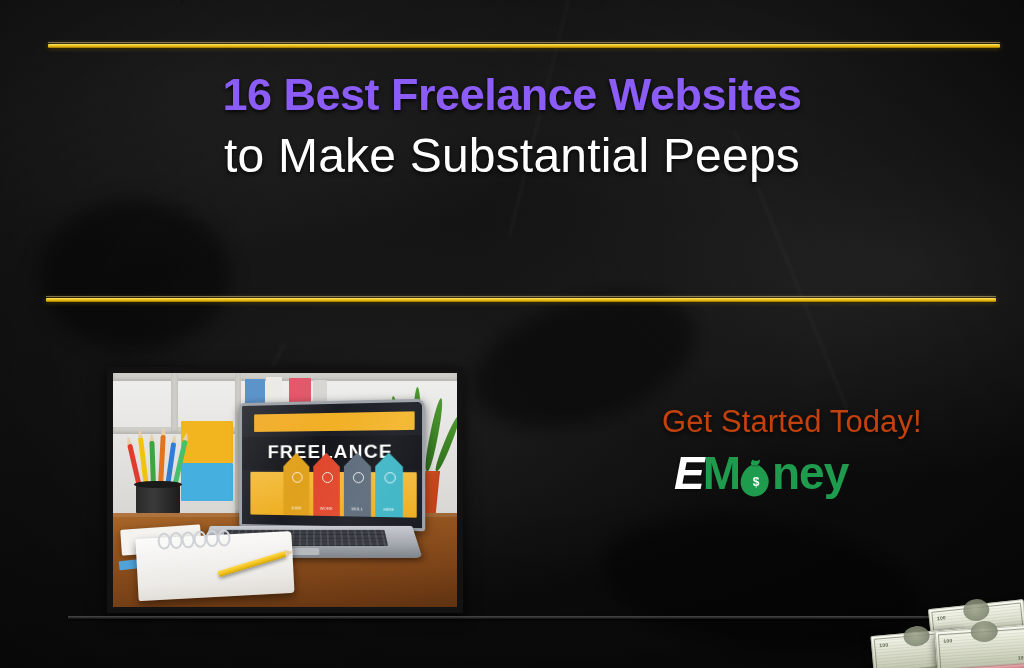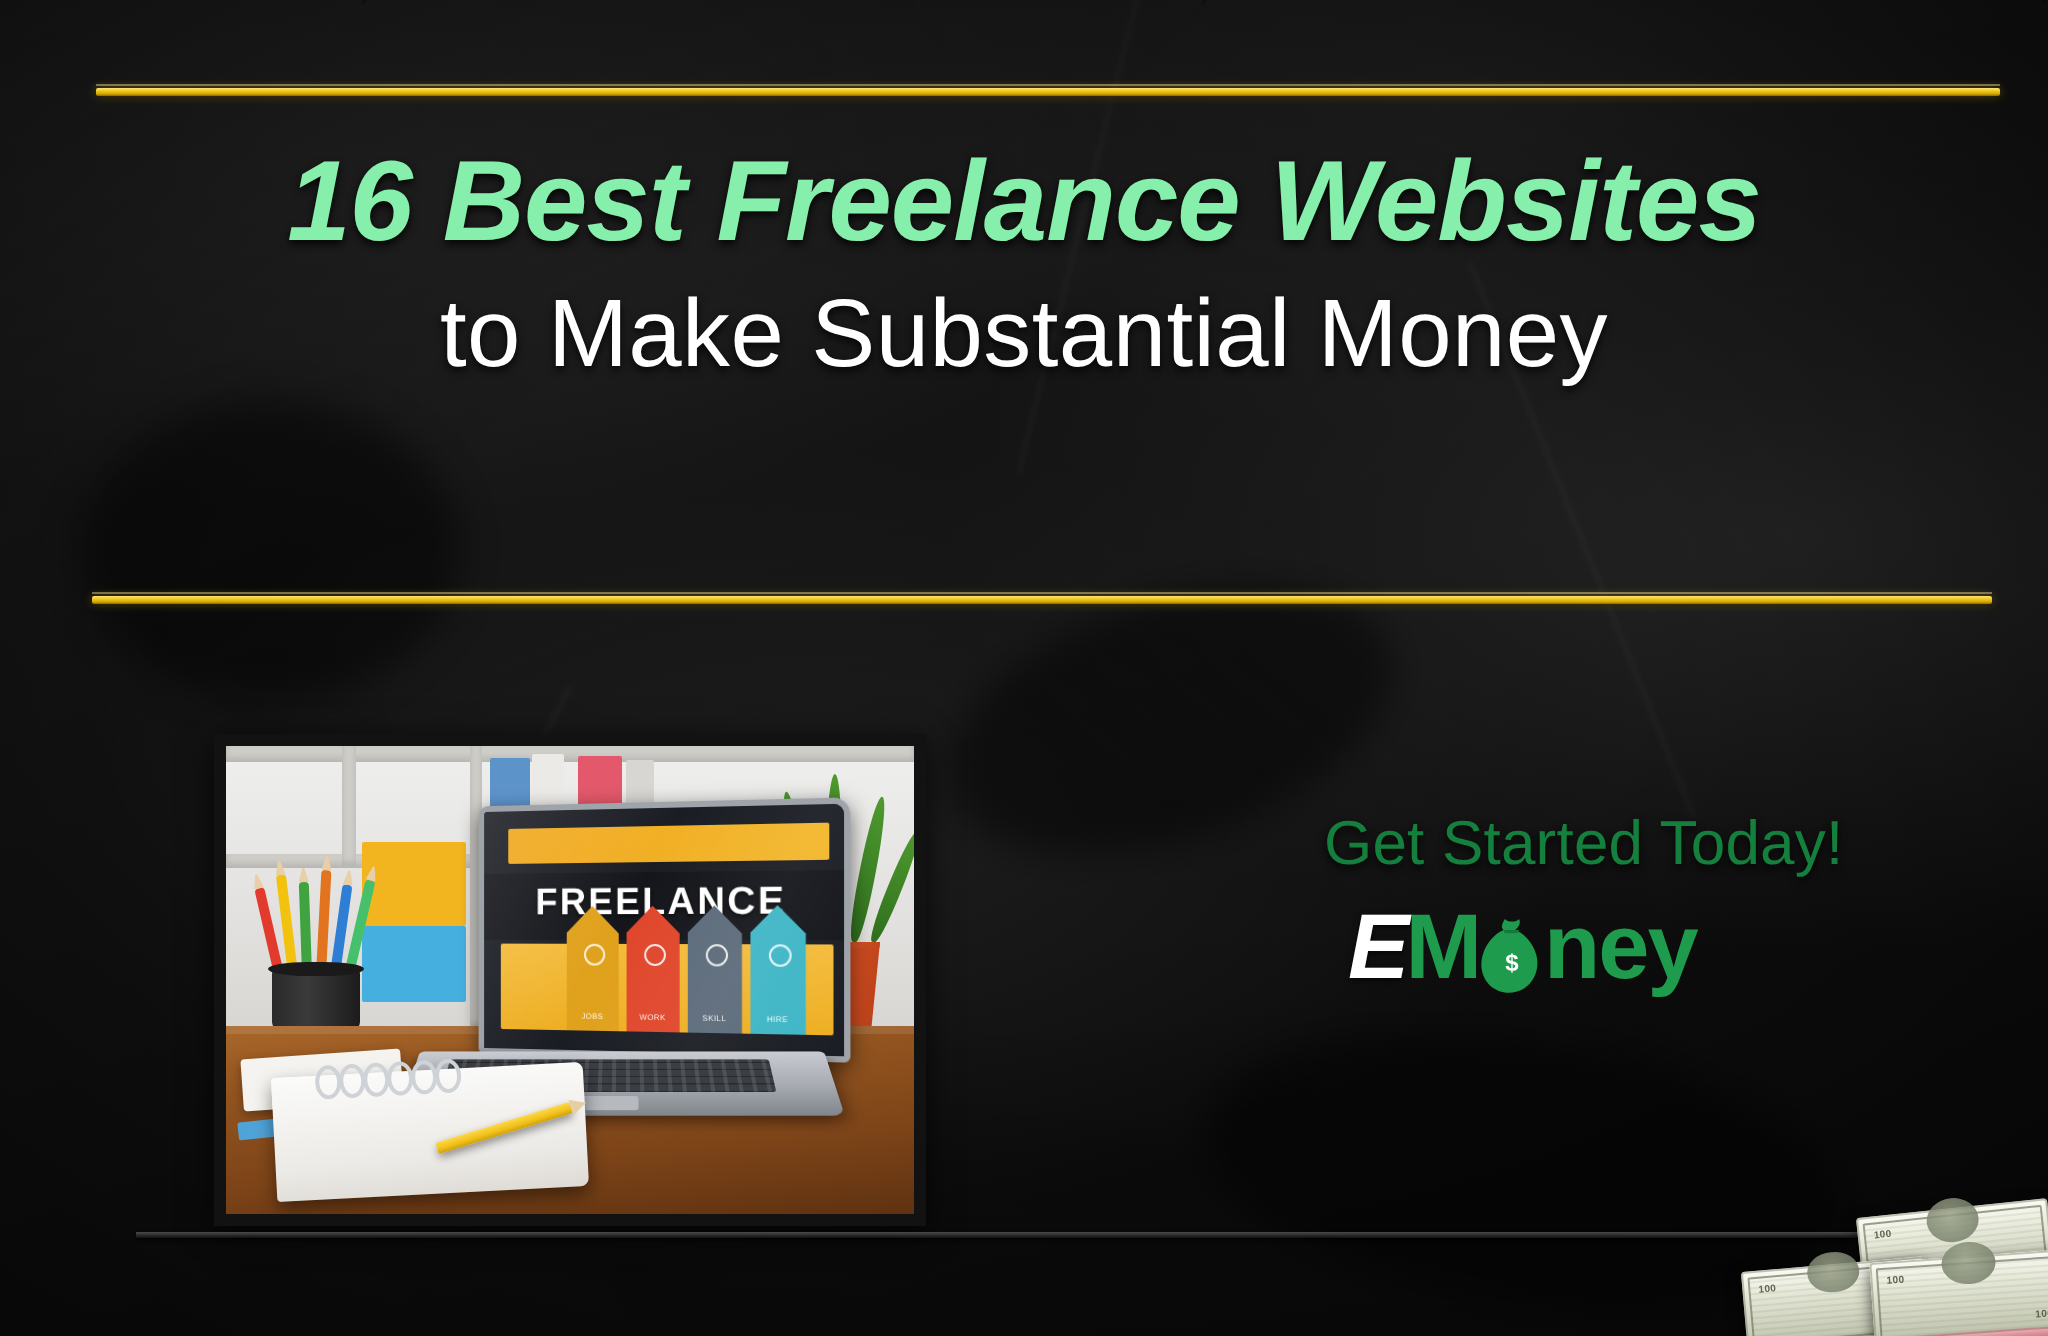--- a/index.html
+++ b/index.html
@@ -69,44 +69,43 @@
 
   
   .headline {
     position: absolute;
     left: 0; right: 0;
     text-align: center;
     line-height: 1.04;
   }
   .hl-gold {
     display: block;
-    font-size: 57px;
+    font-size: 45px;
     font-weight: 700;
     letter-spacing: -.5px;
-    color: #86efac;
+    color: #8b5cf6;
     text-shadow: 0 2px 4px rgba(0,0,0,.85);
-    font-style: italic;
   }
   .hl-white {
     display: block;
     font-size: 48px;
     font-weight: 400;
     letter-spacing: .2px;
     color: #ffffff;
     text-shadow: 0 2px 4px rgba(0,0,0,.8);
   }
   .hl-line2 { margin-top: 12px; }
   .hl-line3 { margin-top: 6px; }
 
   
   .cta {
     position: absolute;
     font-size: 31px;
     font-weight: 500;
-    color: #15803d;
+    color: #c2410c;
     letter-spacing: .1px;
     white-space: nowrap;
     text-shadow: 0 2px 4px rgba(0,0,0,.8);
   }
   .logo {
     position: absolute;
     display: flex;
     align-items: baseline;
     white-space: nowrap;
     font-size: 46px;
@@ -395,21 +394,21 @@
   <div class="bg-shadow" style="left:470px;top:300px;width:230px;height:120px;border-radius:50%;transform:rotate(-18deg);"></div>
   <div class="bg-shadow" style="left:600px;top:520px;width:320px;height:130px;border-radius:50%;transform:rotate(8deg);"></div>
   <div class="bg-shadow" style="left:40px;top:200px;width:190px;height:150px;border-radius:50%;"></div>
   <div class="bg-vignette"></div>
 
   <div class="rule-gold" style="left:48px;top:44px;width:952px;"></div>
   <div class="rule-gold" style="left:46px;top:298px;width:950px;"></div>
 
   <div class="headline" style="top:72px;">
     <span class="hl-gold">16 Best Freelance Websites</span>
-    <span class="hl-white hl-line2">to Make Substantial Money</span>
+    <span class="hl-white hl-line2">to Make Substantial Peeps</span>
   </div>
 
   <div class="cta" style="left:662px;top:404px;">Get Started Today!</div>
 
   <div class="logo" style="left:674px;top:450px;">
     <span class="logo-e">E</span>
     <span class="logo-m">M</span>
 
     <span class="bag-wrap">
       <svg viewBox="0 0 34 40" width="34" height="40" aria-hidden="true">

